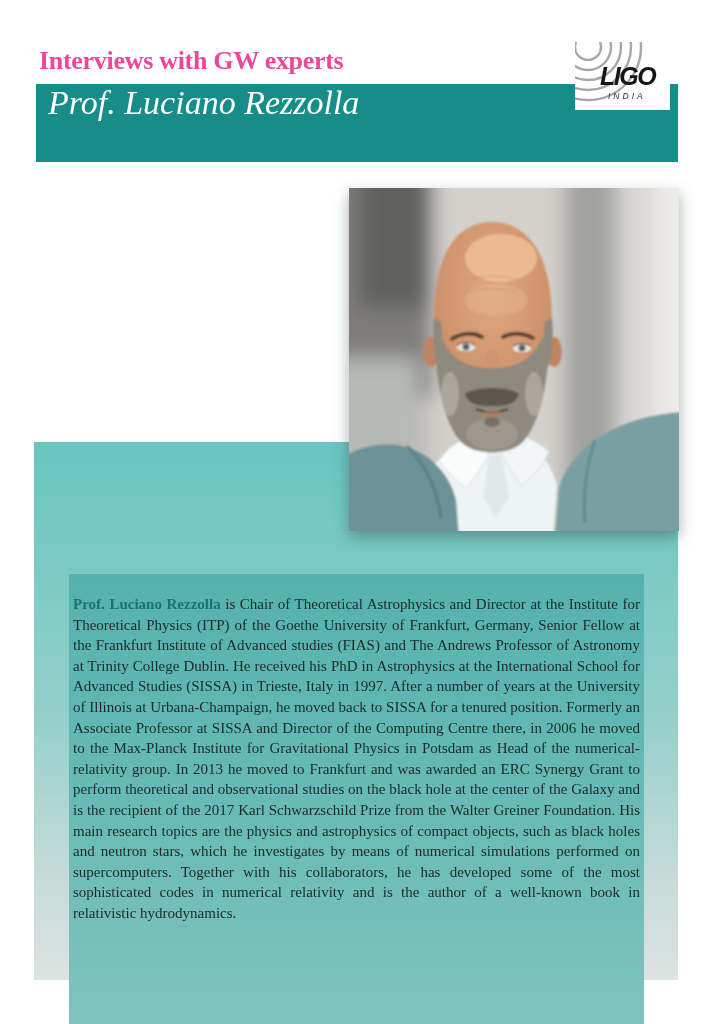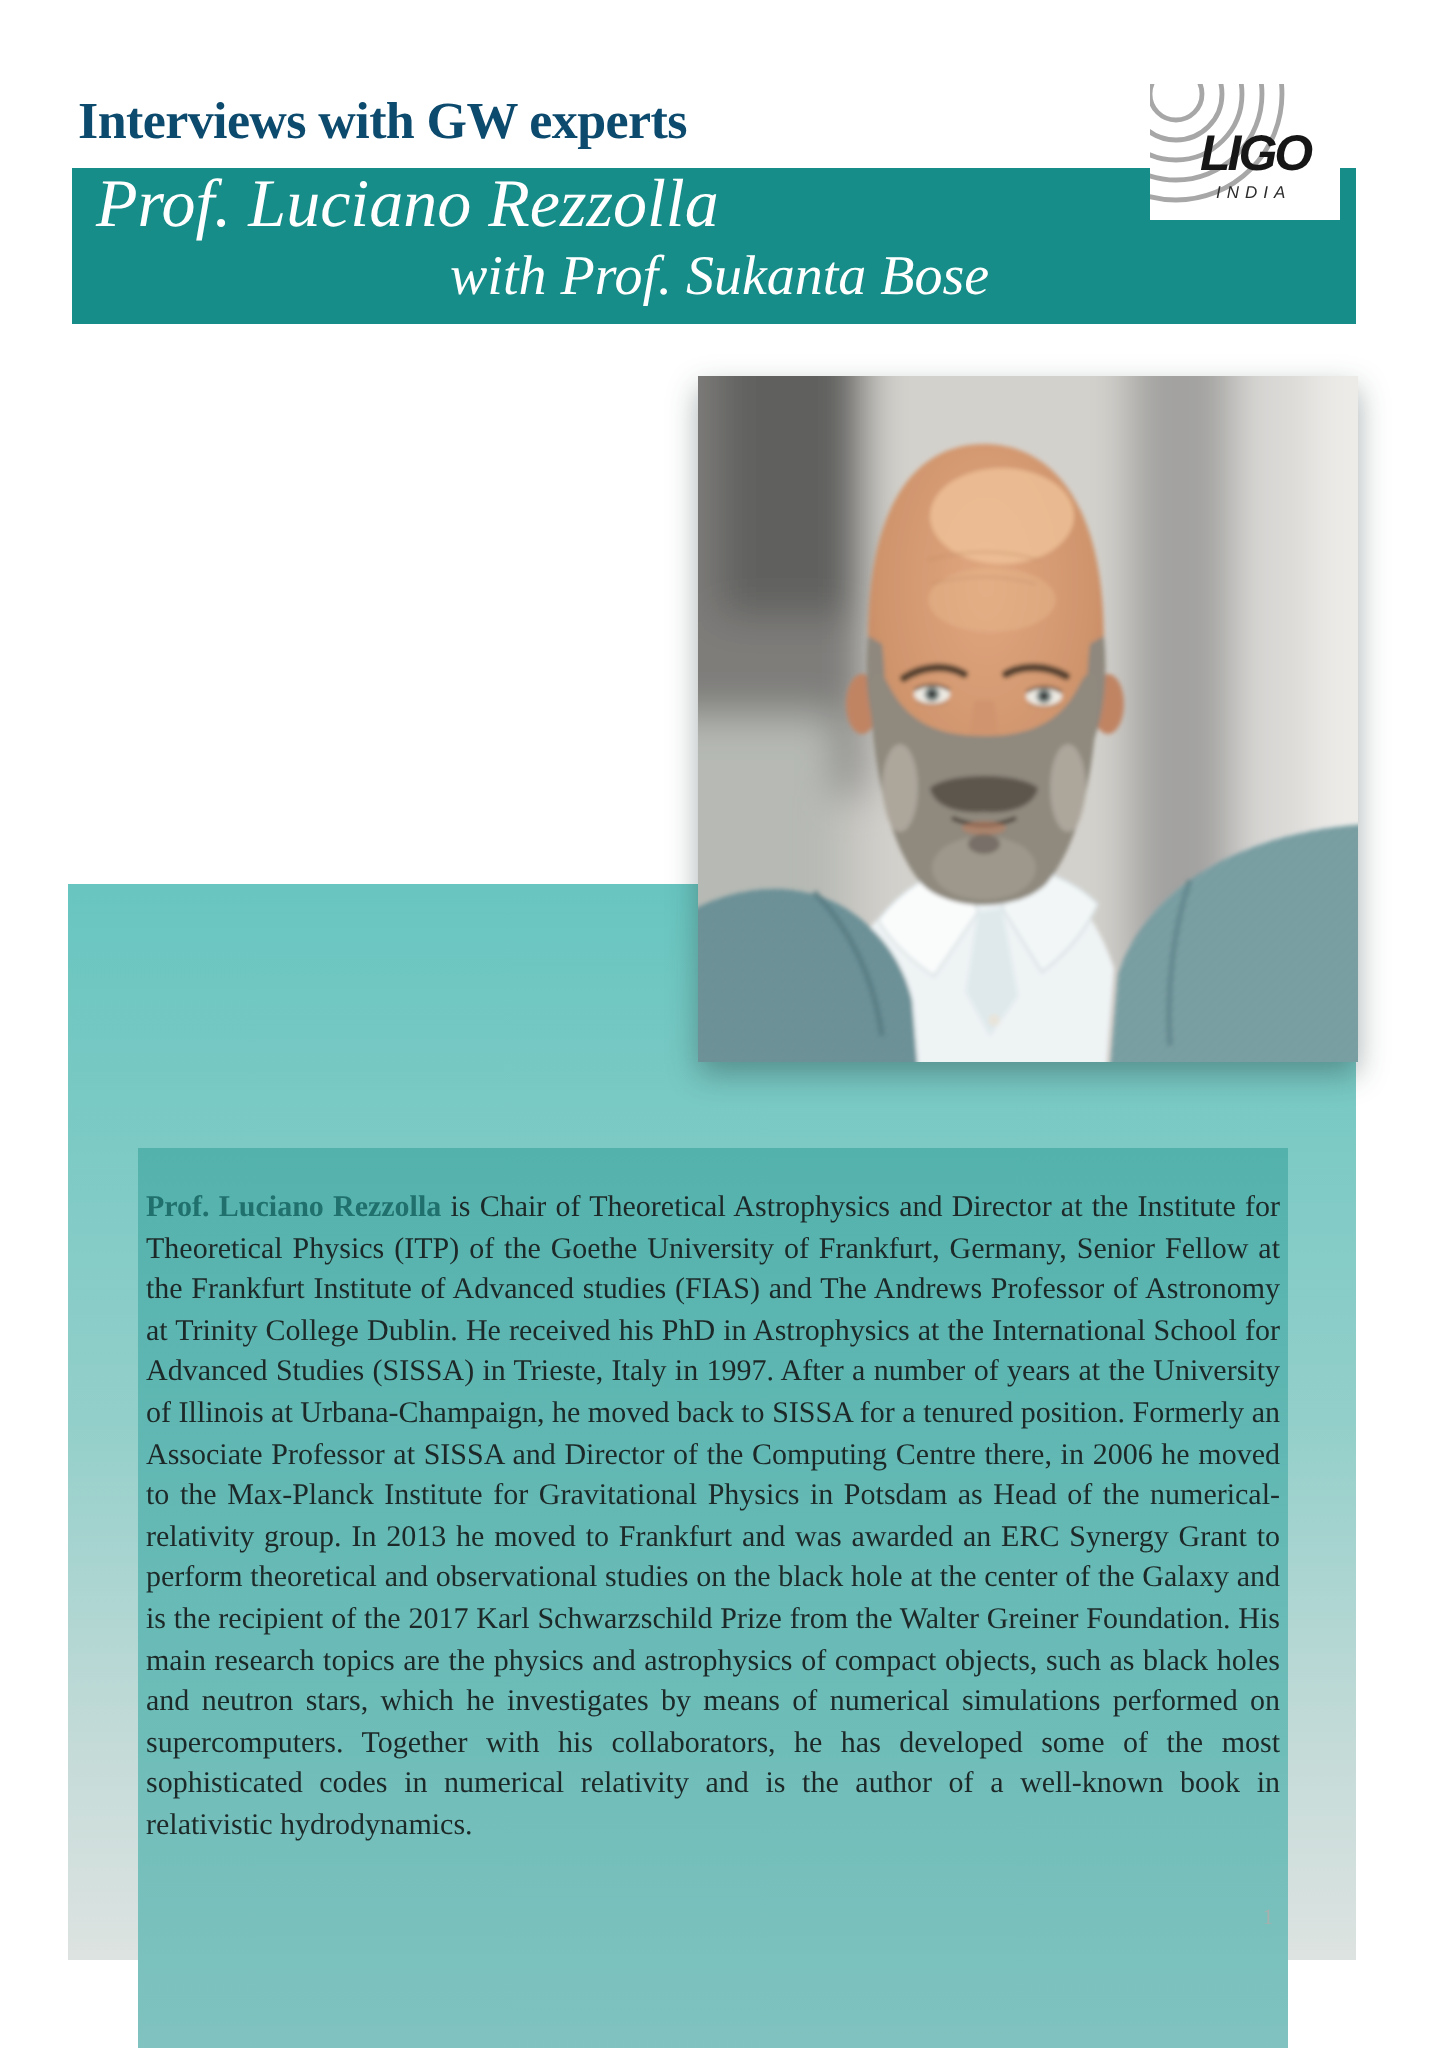--- a/index.html
+++ b/index.html
@@ -2,21 +2,21 @@
 <html><head>
 <meta charset="utf-8">
 <style>
   html,body{margin:0;padding:0;background:#ffffff;}
   #page{
     position:relative;width:724px;height:1024px;background:#ffffff;
     font-family:"Liberation Serif", serif;overflow:hidden;
   }
   .kicker{
     position:absolute;left:39px;top:46px;font-size:26px;font-weight:bold;
-    color:#0c4a6e;letter-spacing:-0.3px;white-space:nowrap;
+    color:#ec4899;letter-spacing:-0.3px;white-space:nowrap;
   }
   .banner{
     position:absolute;left:36px;top:84px;width:642px;height:78px;
     background:#168d88;color:#ffffff;font-style:italic;
   }
   .banner .t1{position:absolute;left:12px;top:0px;font-size:34px;white-space:nowrap;}
   .banner .t2{position:absolute;left:189px;top:39px;font-size:28px;white-space:nowrap;}
   .logo-box{
     position:absolute;left:575px;top:42px;width:95px;height:68px;background:#ffffff;
     overflow:hidden;
@@ -48,21 +48,20 @@
 </style>
 </head>
 <body>
 
 <div id="page">
 
   <div class="kicker">Interviews with GW experts</div>
 
   <div class="banner">
     <div class="t1">Prof. Luciano Rezzolla</div>
-    <div class="t2">with Prof. Sukanta Bose</div>
   </div>
 
   <div class="logo-box">
     <svg viewBox="0 0 95 68">
       <g fill="none" stroke="#a7a7a7" stroke-width="2.4">
         <circle cx="13" cy="5" r="13"></circle>
         <circle cx="13" cy="5" r="23"></circle>
         <circle cx="13" cy="5" r="33"></circle>
         <circle cx="13" cy="5" r="43"></circle>
         <circle cx="13" cy="5" r="53"></circle>

